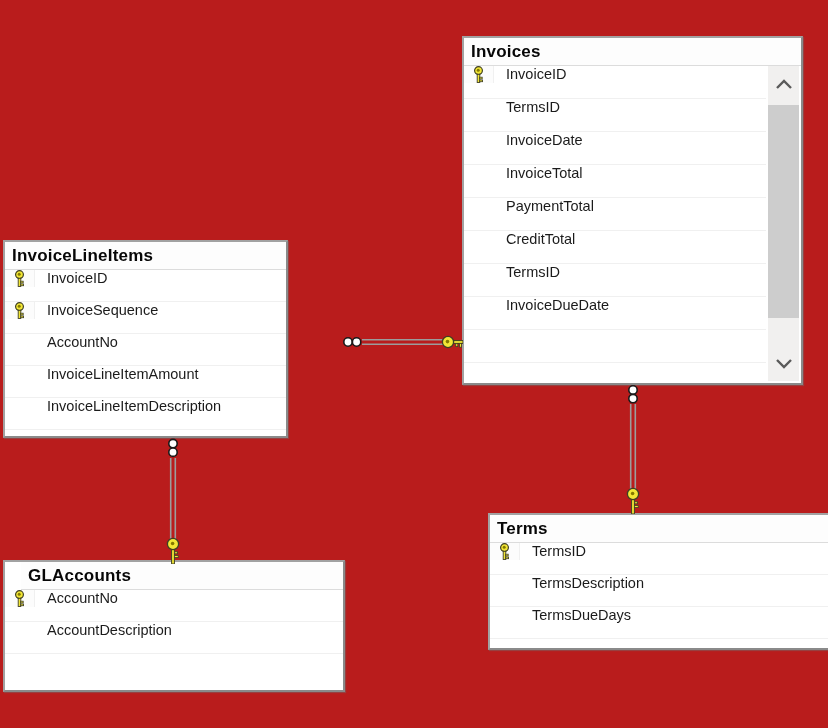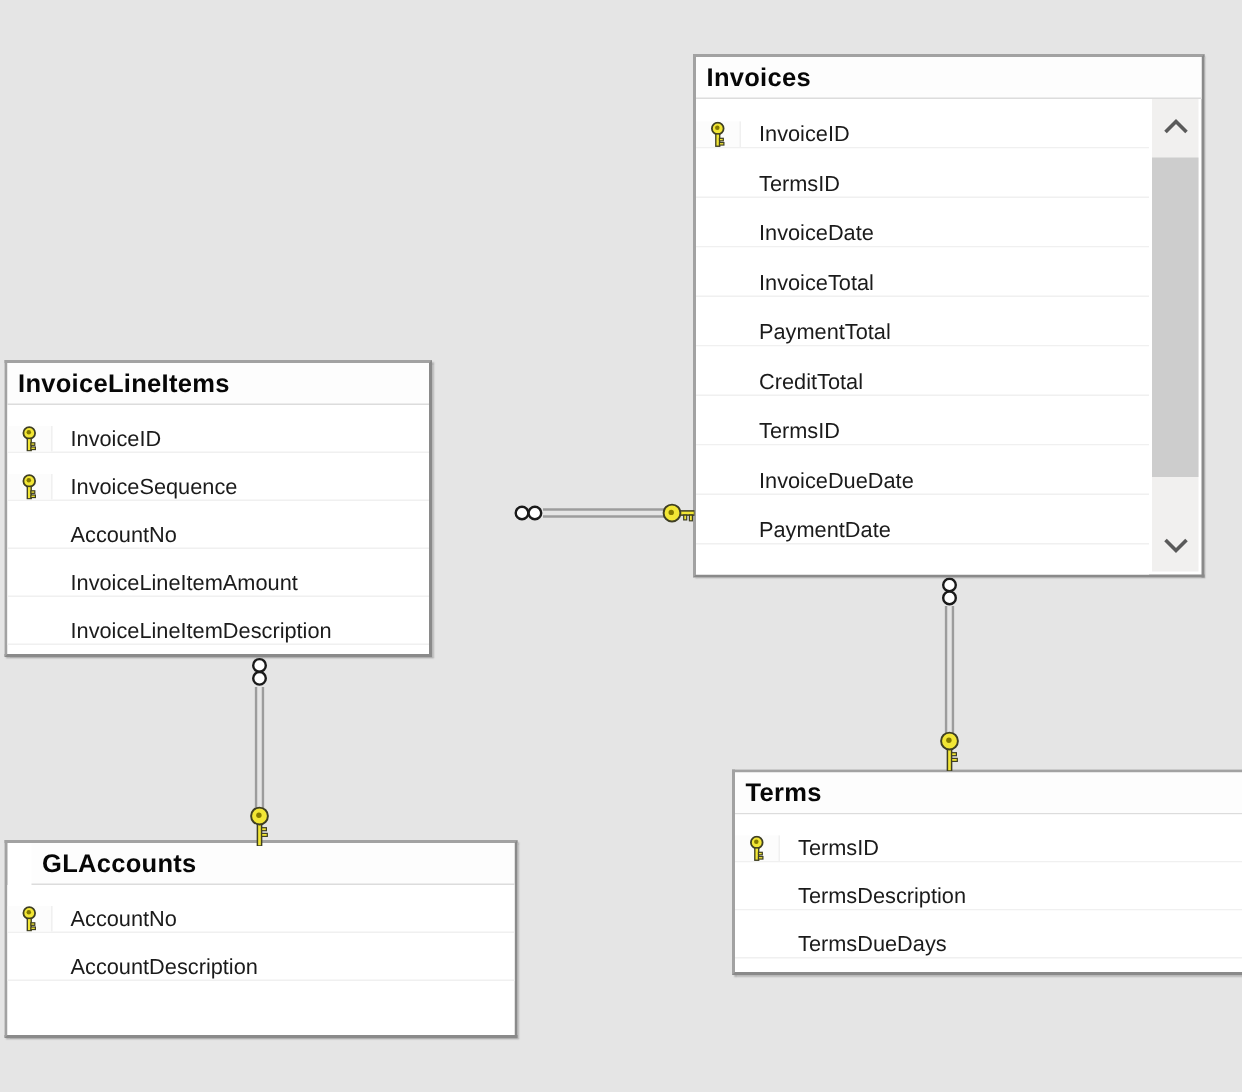--- a/index.html
+++ b/index.html
@@ -3,21 +3,21 @@
 <meta charset="utf-8">
 <style>
   * { margin:0; padding:0; box-sizing:border-box; }
   html,body { width:828px; height:728px; }
   body {
     background:#ffffff;
     font-family:"Liberation Sans", sans-serif;
     position:relative;
     overflow:hidden;
   }
-  .canvas { position:absolute; inset:0; background:#e5e5e5; }
+  .canvas { position:absolute; inset:0; background:#b91c1c; }
 
   .dbtable {
     position:absolute;
     background:#ffffff;
     border:2px solid #a2a2a2;
     border-right-color:#8a8a8a;
     border-bottom-color:#8a8a8a;
     box-shadow:1px 1px 1px rgba(110,110,110,0.45);
   }
   .tbl-header {
@@ -31,21 +31,21 @@
     font-size:17px; font-weight:bold; color:#070707; letter-spacing:0.2px;
     white-space:nowrap;
   }
   .tbl-body {
     position:absolute; left:0; right:0; top:28px; bottom:0;
     overflow:hidden; background:#ffffff;
   }
   .t-invoices .tbl-body { right:35px; }
   .col-row {
     height:32px;
-    display:flex; align-items:flex-end;
+    display:flex; align-items:flex-start;
     border-bottom:1px solid #f0f0f0;
     background:#ffffff;
   }
   .t-invoices .col-row { height:33px; }
   .key-cell {
     flex:0 0 30px; width:30px;
     border-right:1px solid #f0f0f0;
     display:flex; align-items:center; justify-content:center;
     background:#fcfcfc;
   }
@@ -119,21 +119,20 @@
       <div class="col-row">
         <div class="key-cell"></div>
         <div class="col-name">TermsID</div>
       </div>
       <div class="col-row">
         <div class="key-cell"></div>
         <div class="col-name">InvoiceDueDate</div>
       </div>
       <div class="col-row">
         <div class="key-cell"></div>
-        <div class="col-name">PaymentDate</div>
       </div>
     </div>
     <div class="vscroll">
       <div class="scroll-btn up">
         <svg width="18" height="11" viewBox="0 0 18 11">
           <polyline points="2,9 9,2 16,9" fill="none" stroke="#5a5a5a" stroke-width="2.4"></polyline>
         </svg>
       </div>
       <div class="scroll-thumb"></div>
       <div class="scroll-btn down">

